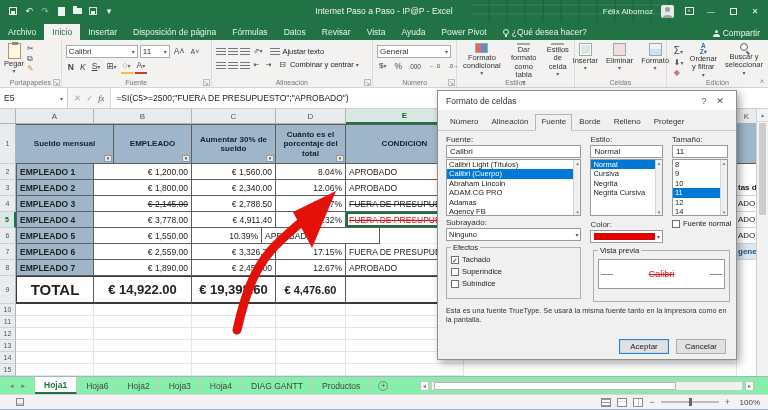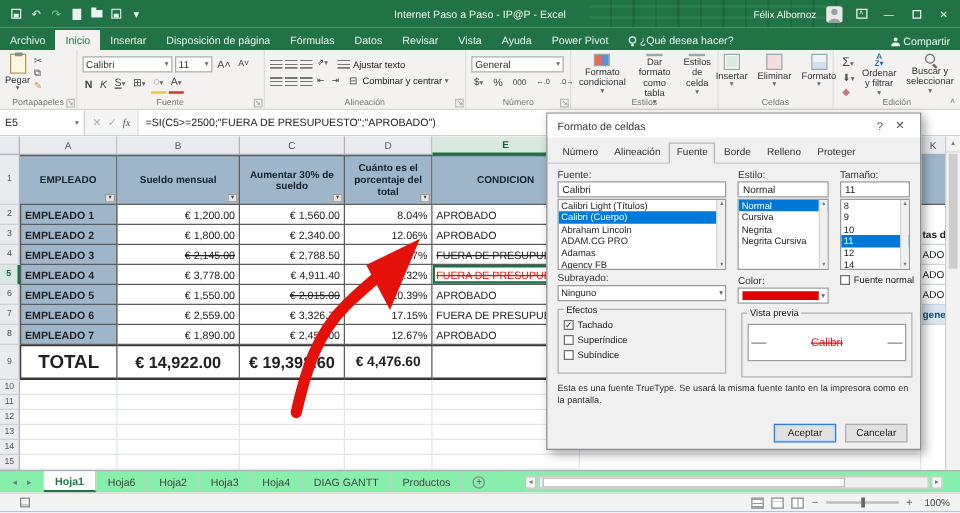--- a/index.html
+++ b/index.html
@@ -393,26 +393,26 @@
       <div class="ch w-a">A</div>
       <div class="ch w-b">B</div>
       <div class="ch w-c">C</div>
       <div class="ch w-d">D</div>
       <div class="ch hl w-e">E</div>
       <div class="ch" style="flex:1;border-right:none"></div>
     </div>
 
     <div class="srow row1 h40">
       <div class="rh">1</div>
+      <div class="c hdrcell w-b h40">
+          <span>Sueldo mensual</span>
+          <span class="filterbtn">▾</span>
+        </div>
       <div class="c hdrcell w-a h40">
           <span>EMPLEADO</span>
-          <span class="filterbtn">▾</span>
-        </div>
-      <div class="c hdrcell w-b h40">
-          <span>Sueldo mensual</span>
           <span class="filterbtn">▾</span>
         </div>
       <div class="c hdrcell w-c h40">
           <span>Aumentar 30% de sueldo</span>
           <span class="filterbtn">▾</span>
         </div>
       <div class="c hdrcell w-d h40">
           <span>Cuánto es el porcentaje del total</span>
           <span class="filterbtn">▾</span>
         </div>
@@ -456,21 +456,20 @@
       <div class="c num w-b h16">€ 3,778.00</div>
       <div class="c num w-c h16">€ 4,911.40</div>
       <div class="c num w-d h16">25.32%</div>
       <div class="c strike redtxt sel w-e h16">FUERA DE PRESUPUESTO</div>
       <div class="fill"></div>
     </div>
     <div class="srow h16">
       <div class="rh">6</div>
       <div class="c ca w-a h16">EMPLEADO 5</div>
       <div class="c num w-b h16">€ 1,550.00</div>
-      <div class="c num strike w-c h16">€ 2,015.00</div>
       <div class="c num w-d h16">10.39%</div>
       <div class="c w-e h16">APROBADO</div>
       <div class="fill"></div>
     </div>
     <div class="srow h16">
       <div class="rh">7</div>
       <div class="c ca w-a h16">EMPLEADO 6</div>
       <div class="c num w-b h16">€ 2,559.00</div>
       <div class="c num w-c h16">€ 3,326.70</div>
       <div class="c num w-d h16">17.15%</div>

